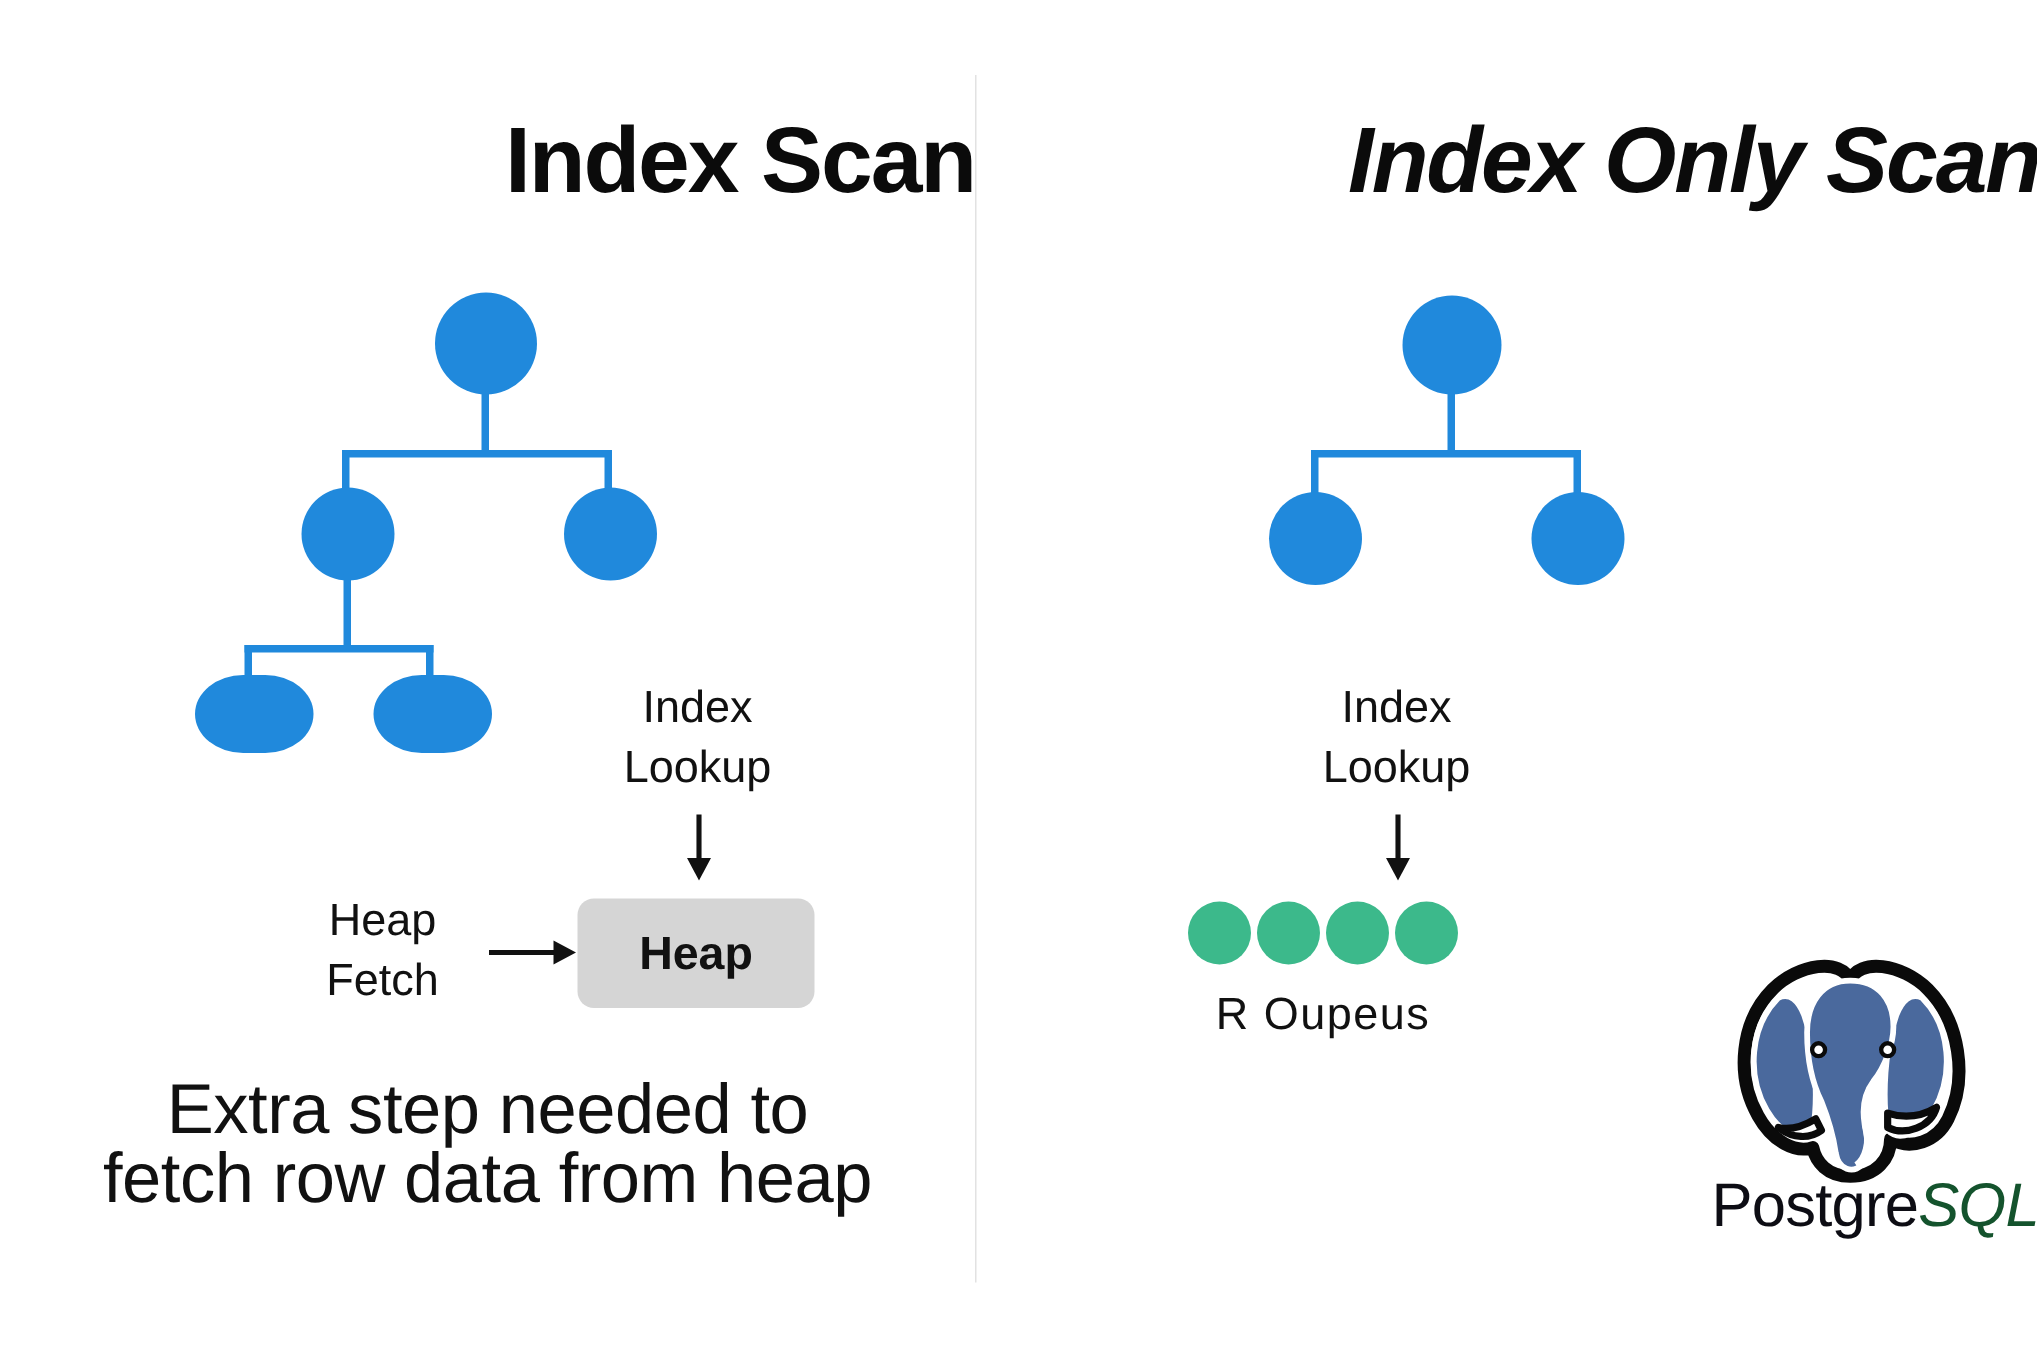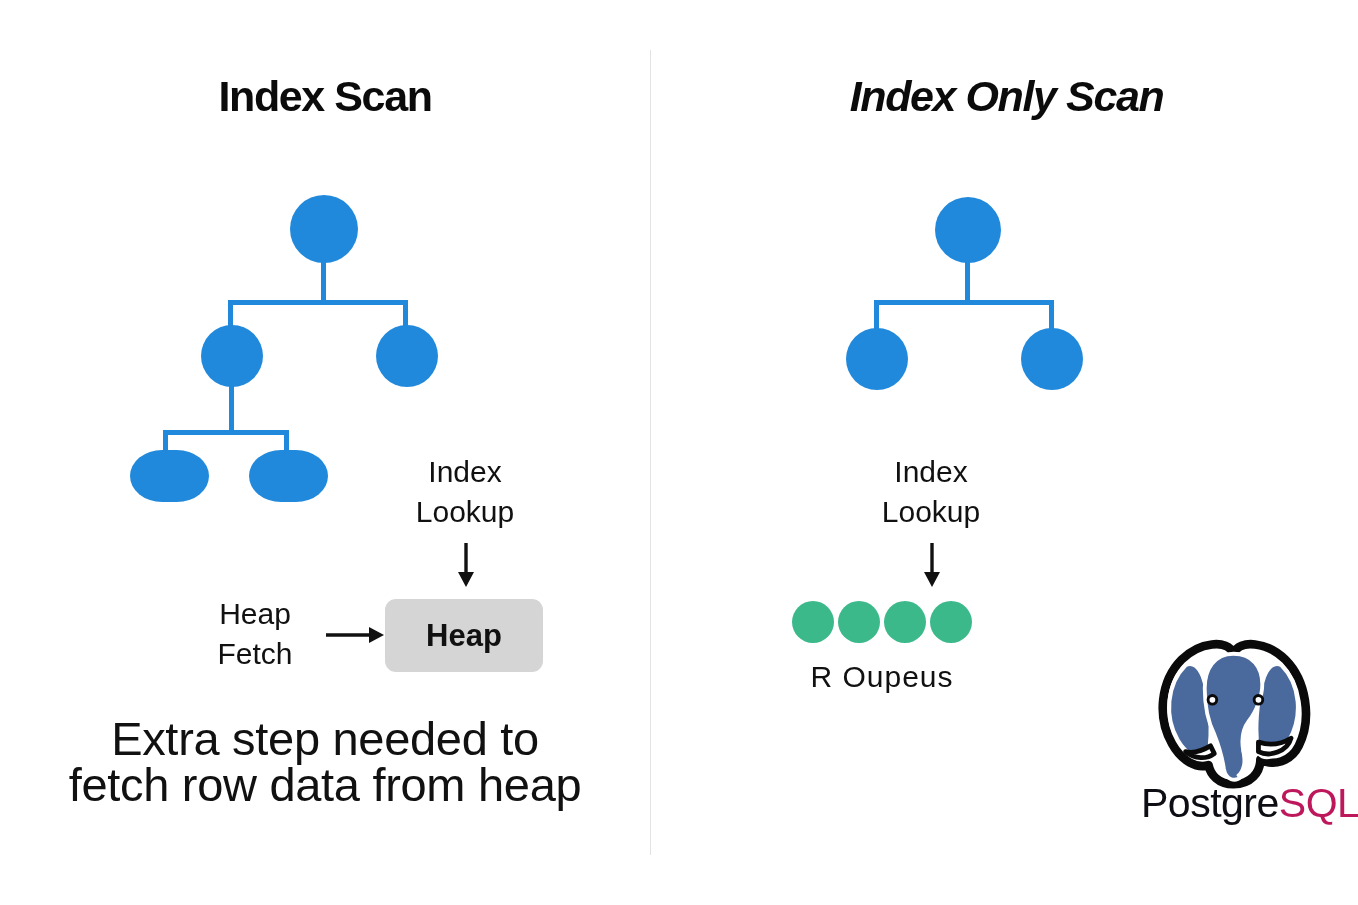--- a/index.html
+++ b/index.html
@@ -32,23 +32,23 @@
 
   
   .panel { position: absolute; top: 0; height: 905px; }
   .panel-left  { left: 0px;   width: 650px; }
   .panel-right { left: 651px; width: 707px; }
 
   
   .panel-title {
     position: absolute;
     width: 100%;
-    text-align: center;
+    text-align: right;
     font-weight: 700;
-    font-size: 43px;
+    font-size: 62px;
     letter-spacing: -1.4px;
     color: #0b0b0b;
     white-space: nowrap;
   }
   .panel-left  .panel-title { top: 72px; left: 0; }
   .panel-right .panel-title { top: 72px; left: 2px; font-style: italic; }
 
   
   .node {
     position: absolute;
@@ -112,21 +112,21 @@
   
   .pg-logo { position: absolute; }
   .pg-wordmark {
     position: absolute;
     font-size: 41px;
     letter-spacing: -0.5px;
     white-space: nowrap;
     font-weight: 400;
   }
   .pg-word-dark { color: #0d0d14; }
-  .pg-word-blue { color: #be185d; }
+  .pg-word-blue { color: #14532d; font-style: italic; }
 </style>
 </head>
 <body>
 
 <div id="canvas">
 
   <div class="divider"></div>
 
   <div class="panel panel-left">
 

